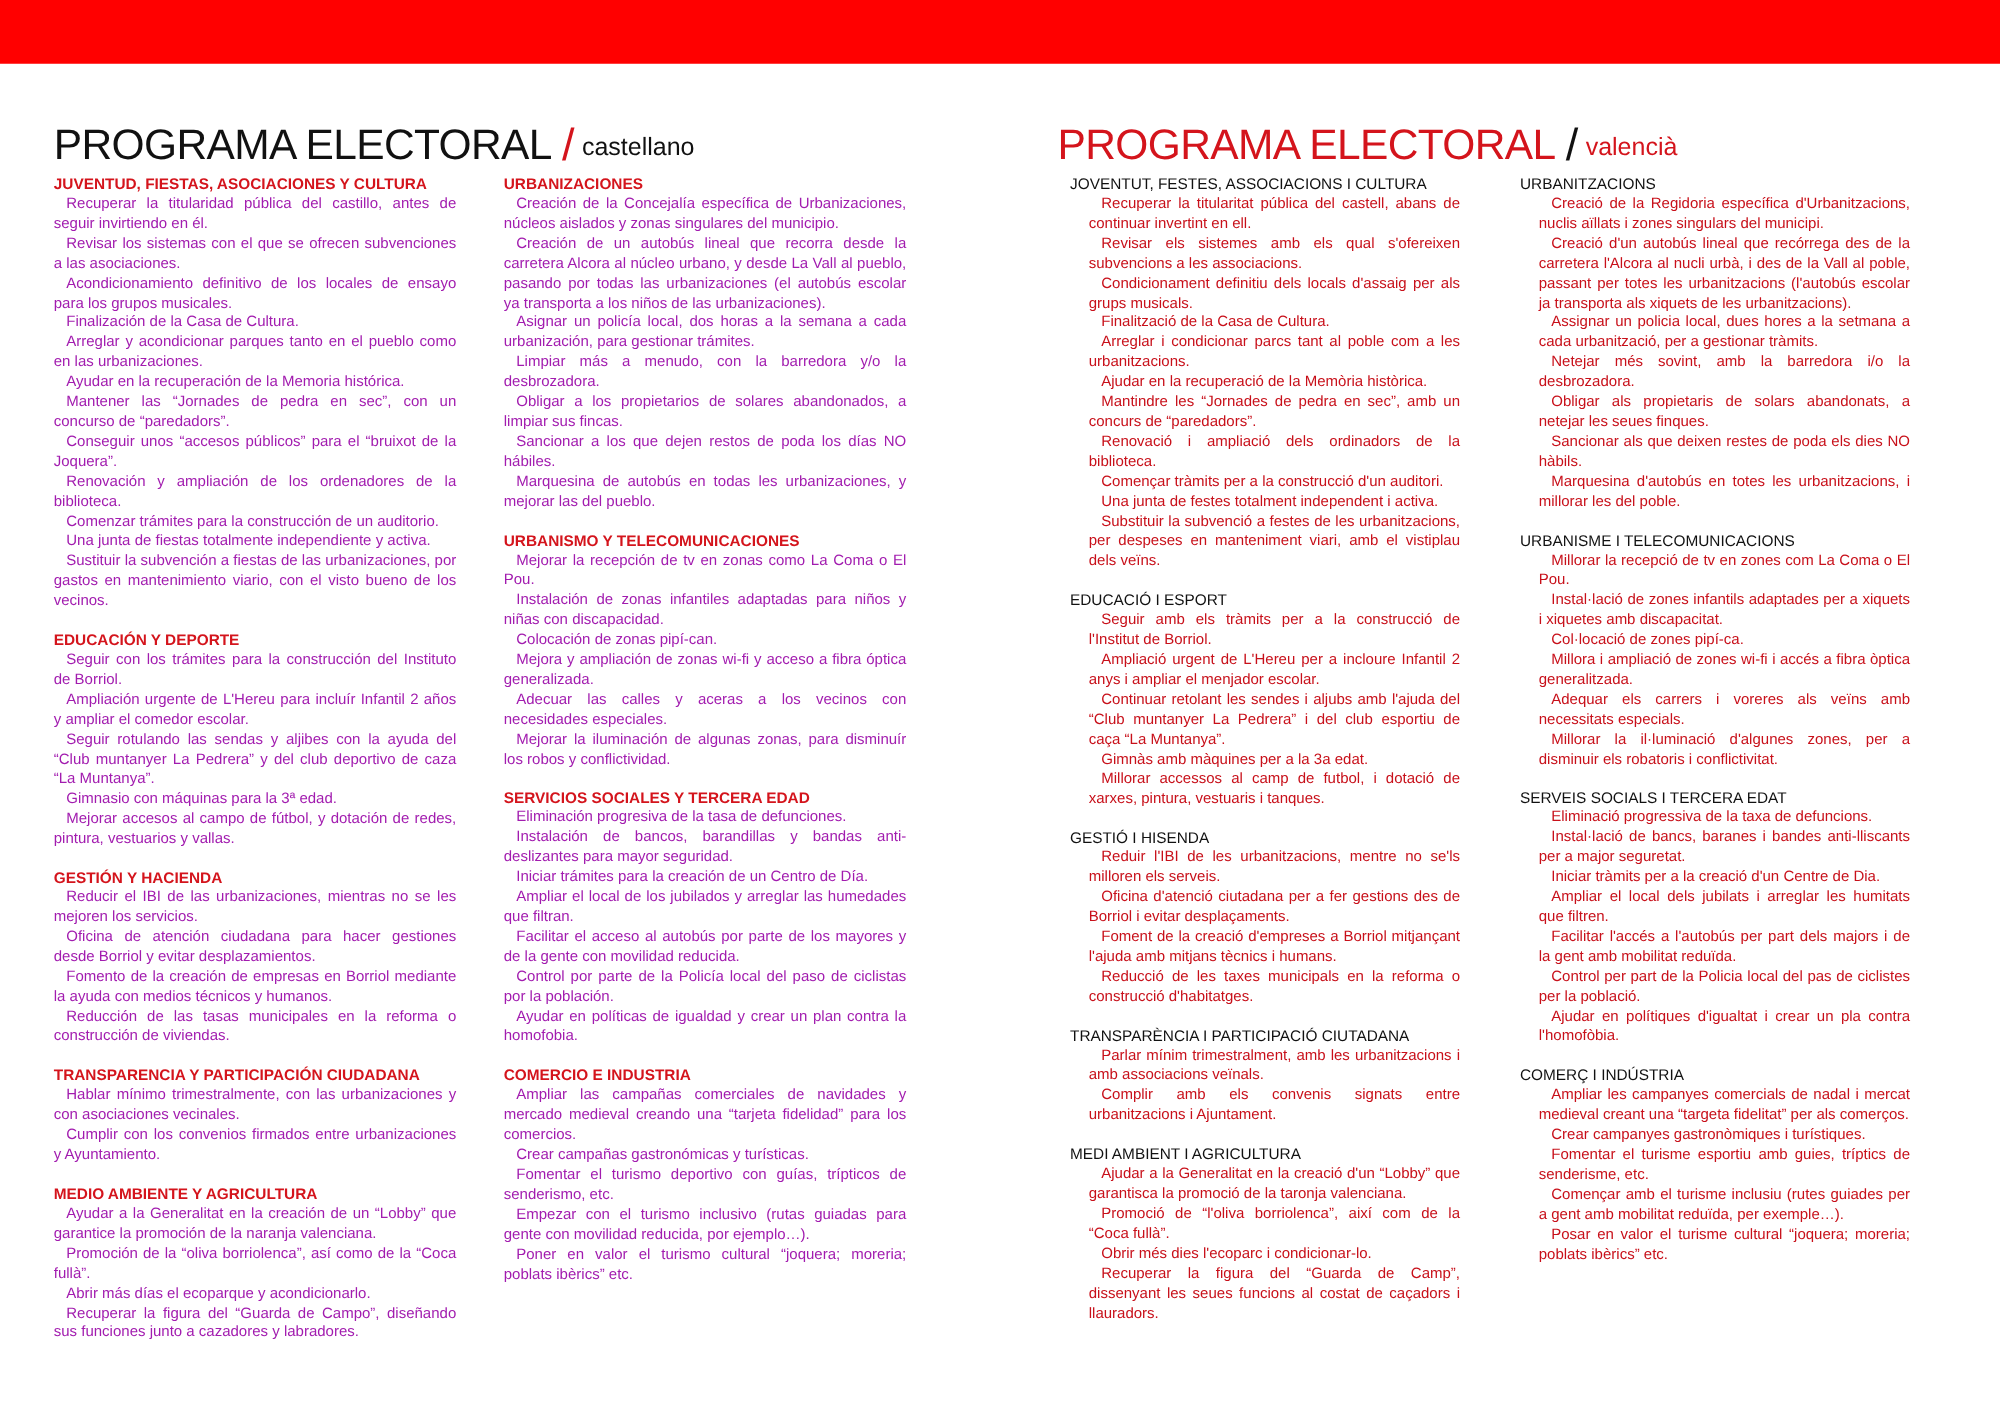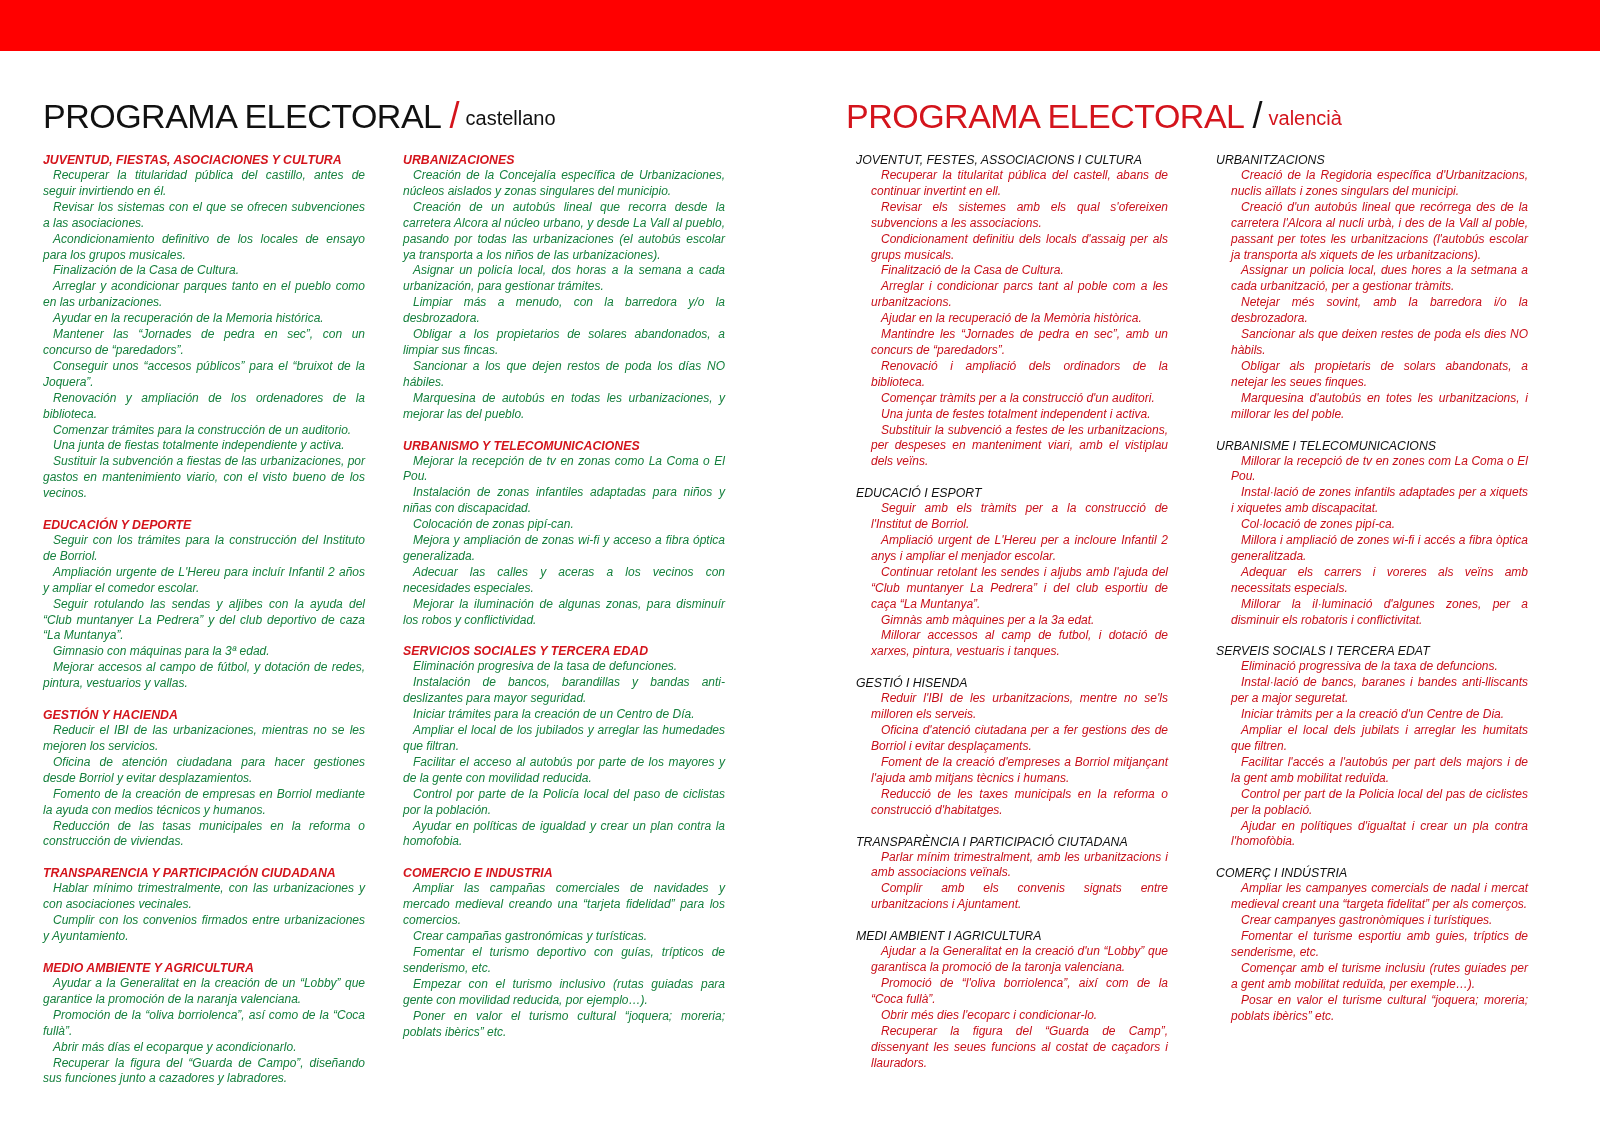--- a/index.html
+++ b/index.html
@@ -14,27 +14,27 @@
   .title-row { height: 46px; display: flex; align-items: flex-end; white-space: nowrap; }
   .title-main { font-size: 34px; letter-spacing: -0.5px; line-height: 40px; }
   .title-slash { font-size: 36px; margin: 0 6px 0 8px; line-height: 40px; }
   .title-sub { font-size: 20px; line-height: 36px; }
   .left .title-main { color: #111; }
   .left .title-slash { color: #d4141c; }
   .left .title-sub { color: #111; }
   .right .title-main { color: #d4141c; }
   .right .title-slash { color: #111; }
   .right .title-sub { color: #d4141c; }
-  .cols { position: absolute; top: 62px; left: 0; display: flex; font-style: italic; }
+  .cols { position: absolute; top: 49px; left: 0; display: flex; }
   .col { width: 322px; margin-right: 38px; }
   .section { margin-bottom: 15px; }
   .section-title { font-size: 12.3px; line-height: 16px; text-transform: uppercase; }
   .item { font-size: 12px; line-height: 15.9px; text-indent: 10px; text-align: justify; }
   .left .section-title { color: #d4141c; font-weight: bold; }
-  .left .item { color: #15803d; }
+  .left .item { color: #a21caf; }
   .right .section-title { color: #111; padding-left: 10px; }
   .right .item { color: #c8101a; margin-left: 25px; }
 </style>
 </head>
 <body>
 
 <div class="top-band"></div>
 
 <div class="half left">
   <div class="title-row">
@@ -179,22 +179,22 @@
           <div class="item">Recuperar la figura del “Guarda de Camp”, dissenyant les seues funcions al costat de caçadors i llauradors.</div>
         </div>
       </div>
       <div class="col">
         <div class="section">
           <div class="section-title">URBANITZACIONS</div>
           <div class="item">Creació de la Regidoria específica d'Urbanitzacions, nuclis aïllats i zones singulars del municipi.</div>
           <div class="item">Creació d'un autobús lineal que recórrega des de la carretera l'Alcora al nucli urbà, i des de la Vall al poble, passant per totes les urbanitzacions (l'autobús escolar ja transporta als xiquets de les urbanitzacions).</div>
           <div class="item">Assignar un policia local, dues hores a la setmana a cada urbanització, per a gestionar tràmits.</div>
           <div class="item">Netejar més sovint, amb la barredora i/o la desbrozadora.</div>
+          <div class="item">Obligar als propietaris de solars abandonats, a netejar les seues finques.</div>
           <div class="item">Sancionar als que deixen restes de poda els dies NO hàbils.</div>
-          <div class="item">Obligar als propietaris de solars abandonats, a netejar les seues finques.</div>
           <div class="item">Marquesina d'autobús en totes les urbanitzacions, i millorar les del poble.</div>
         </div>
         <div class="section">
           <div class="section-title">URBANISME I TELECOMUNICACIONS</div>
           <div class="item">Millorar la recepció de tv en zones com La Coma o El Pou.</div>
           <div class="item">Instal·lació de zones infantils adaptades per a xiquets i xiquetes amb discapacitat.</div>
           <div class="item">Col·locació de zones pipí-ca.</div>
           <div class="item">Millora i ampliació de zones wi-fi i accés a fibra òptica generalitzada.</div>
           <div class="item">Adequar els carrers i voreres als veïns amb necessitats especials.</div>
           <div class="item">Millorar la il·luminació d'algunes zones, per a disminuir els robatoris i conflictivitat.</div>

